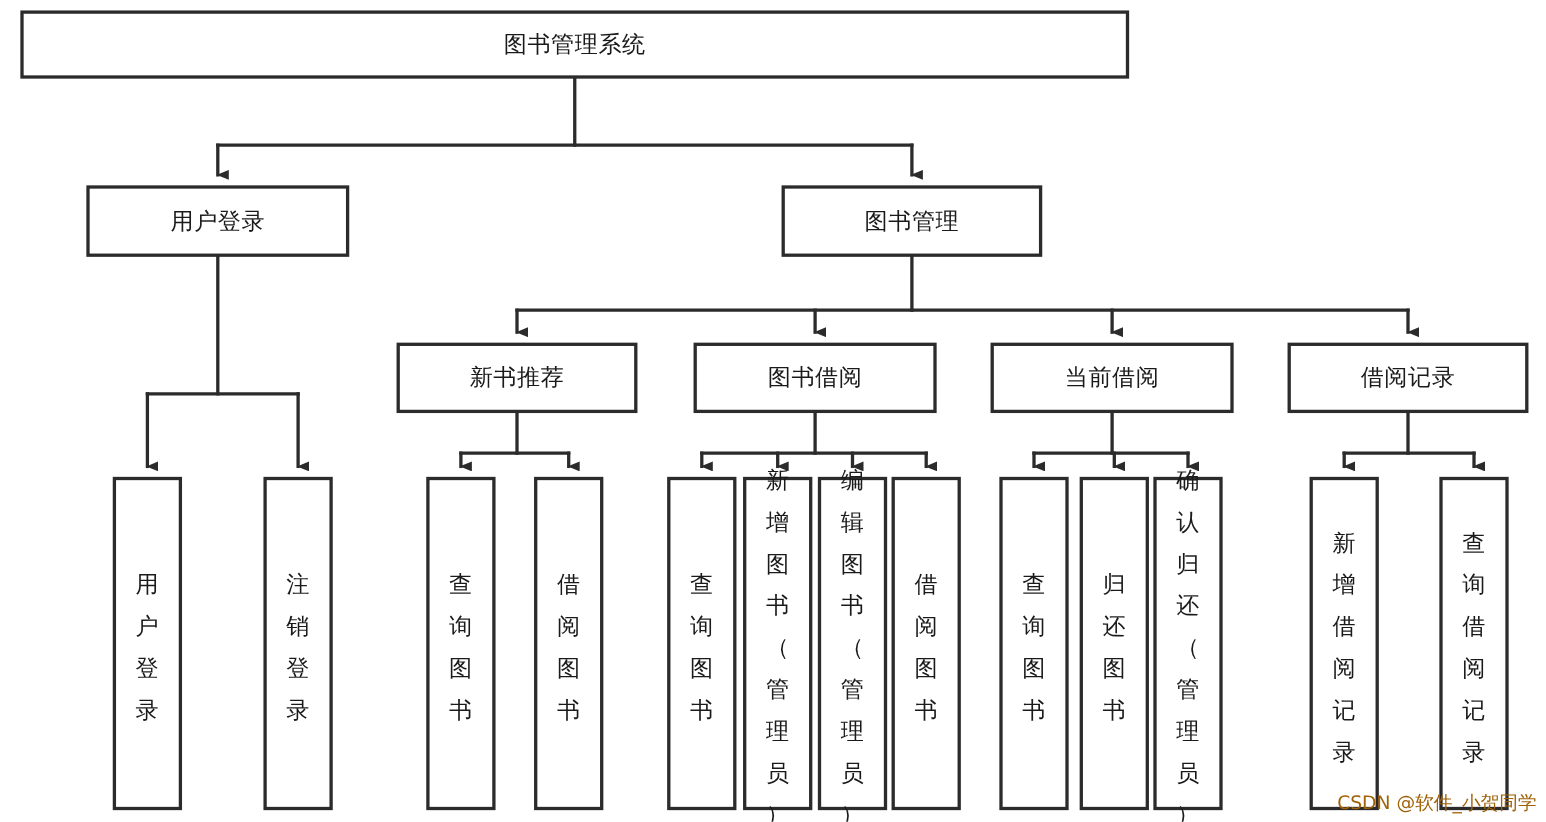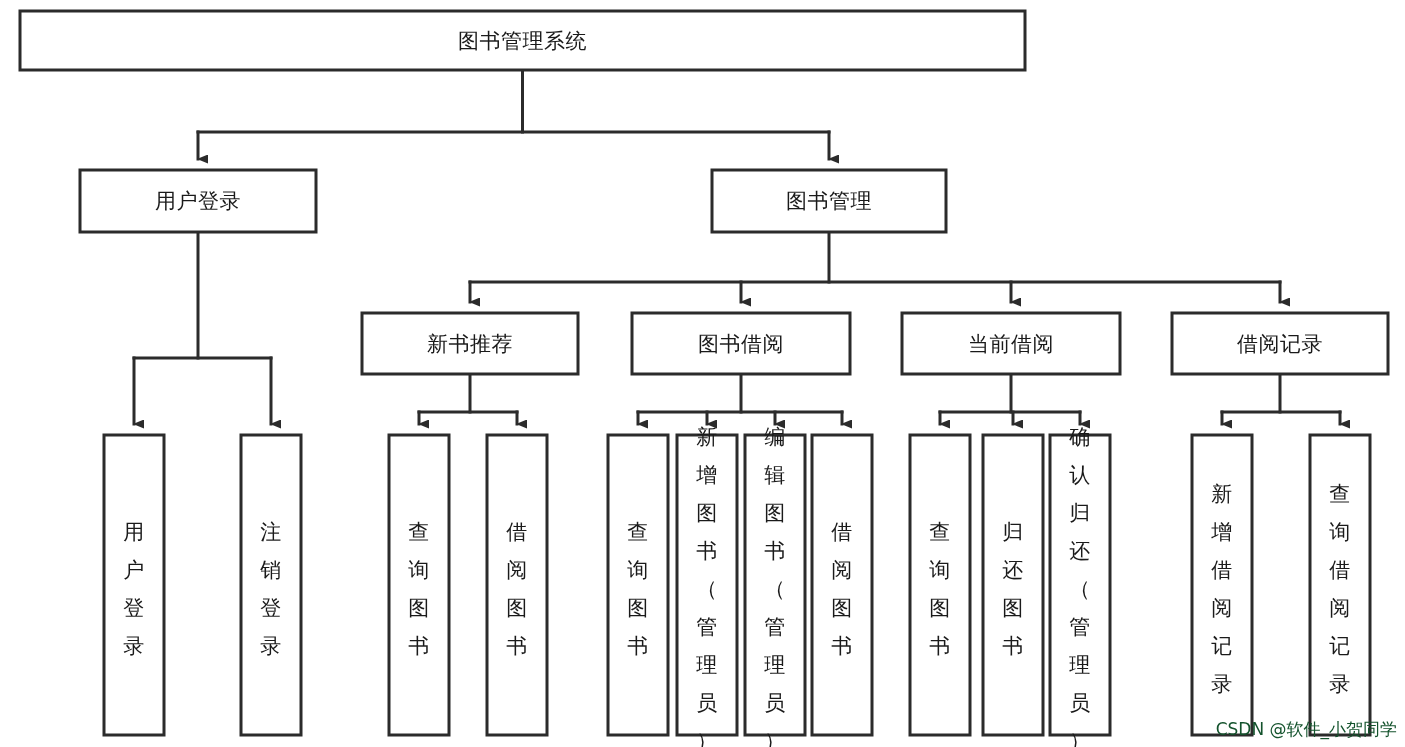--- a/index.html
+++ b/index.html
@@ -50,21 +50,21 @@
     fill: #1a1a1a;
     text-anchor: middle;
     letter-spacing: 0.5px;
   }
   .watermark {
     position: absolute;
     right: 8px;
     bottom: 6px;
     font-family: "DejaVu Sans", "Liberation Sans", sans-serif;
     font-size: 17px;
-    color: #14532d;
+    color: #a16207;
     white-space: nowrap;
     user-select: none;
   }
 </style>
 </head>
 <body>
 
 <div id="diagram-root">
 
   <svg id="flowchart" viewBox="0 0 1405 747" xmlns="http://www.w3.org/2000/svg">

